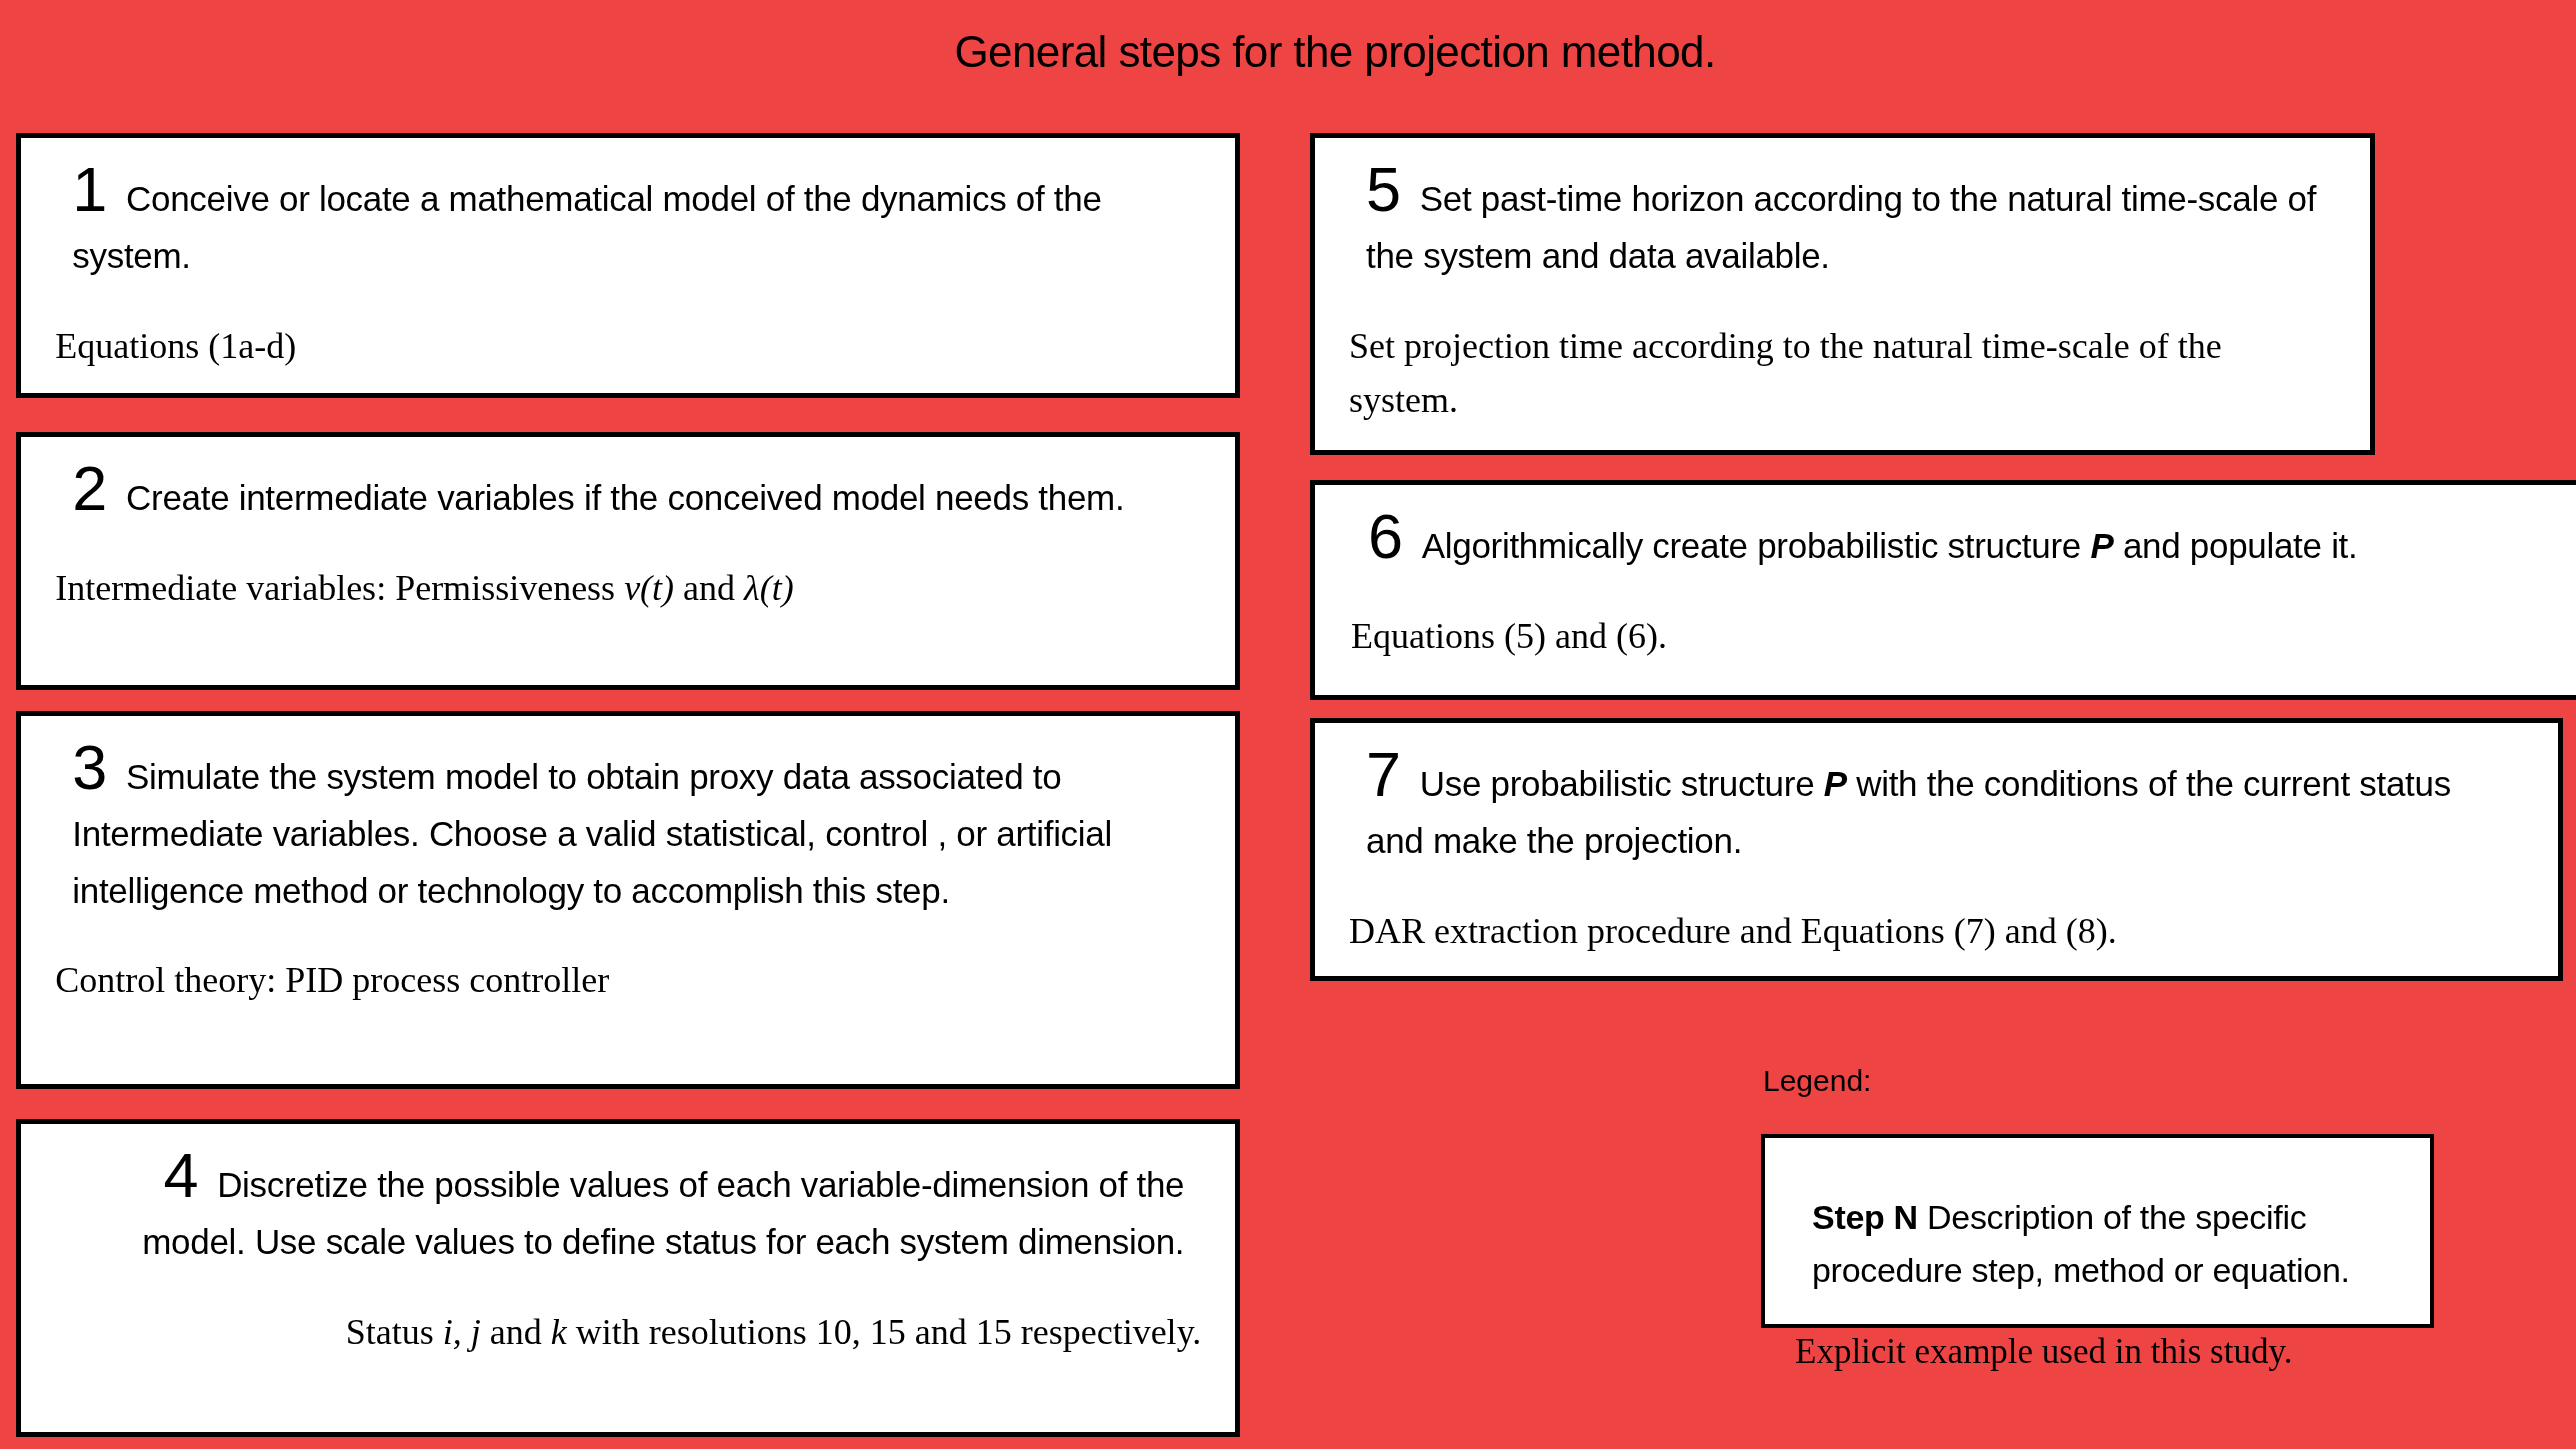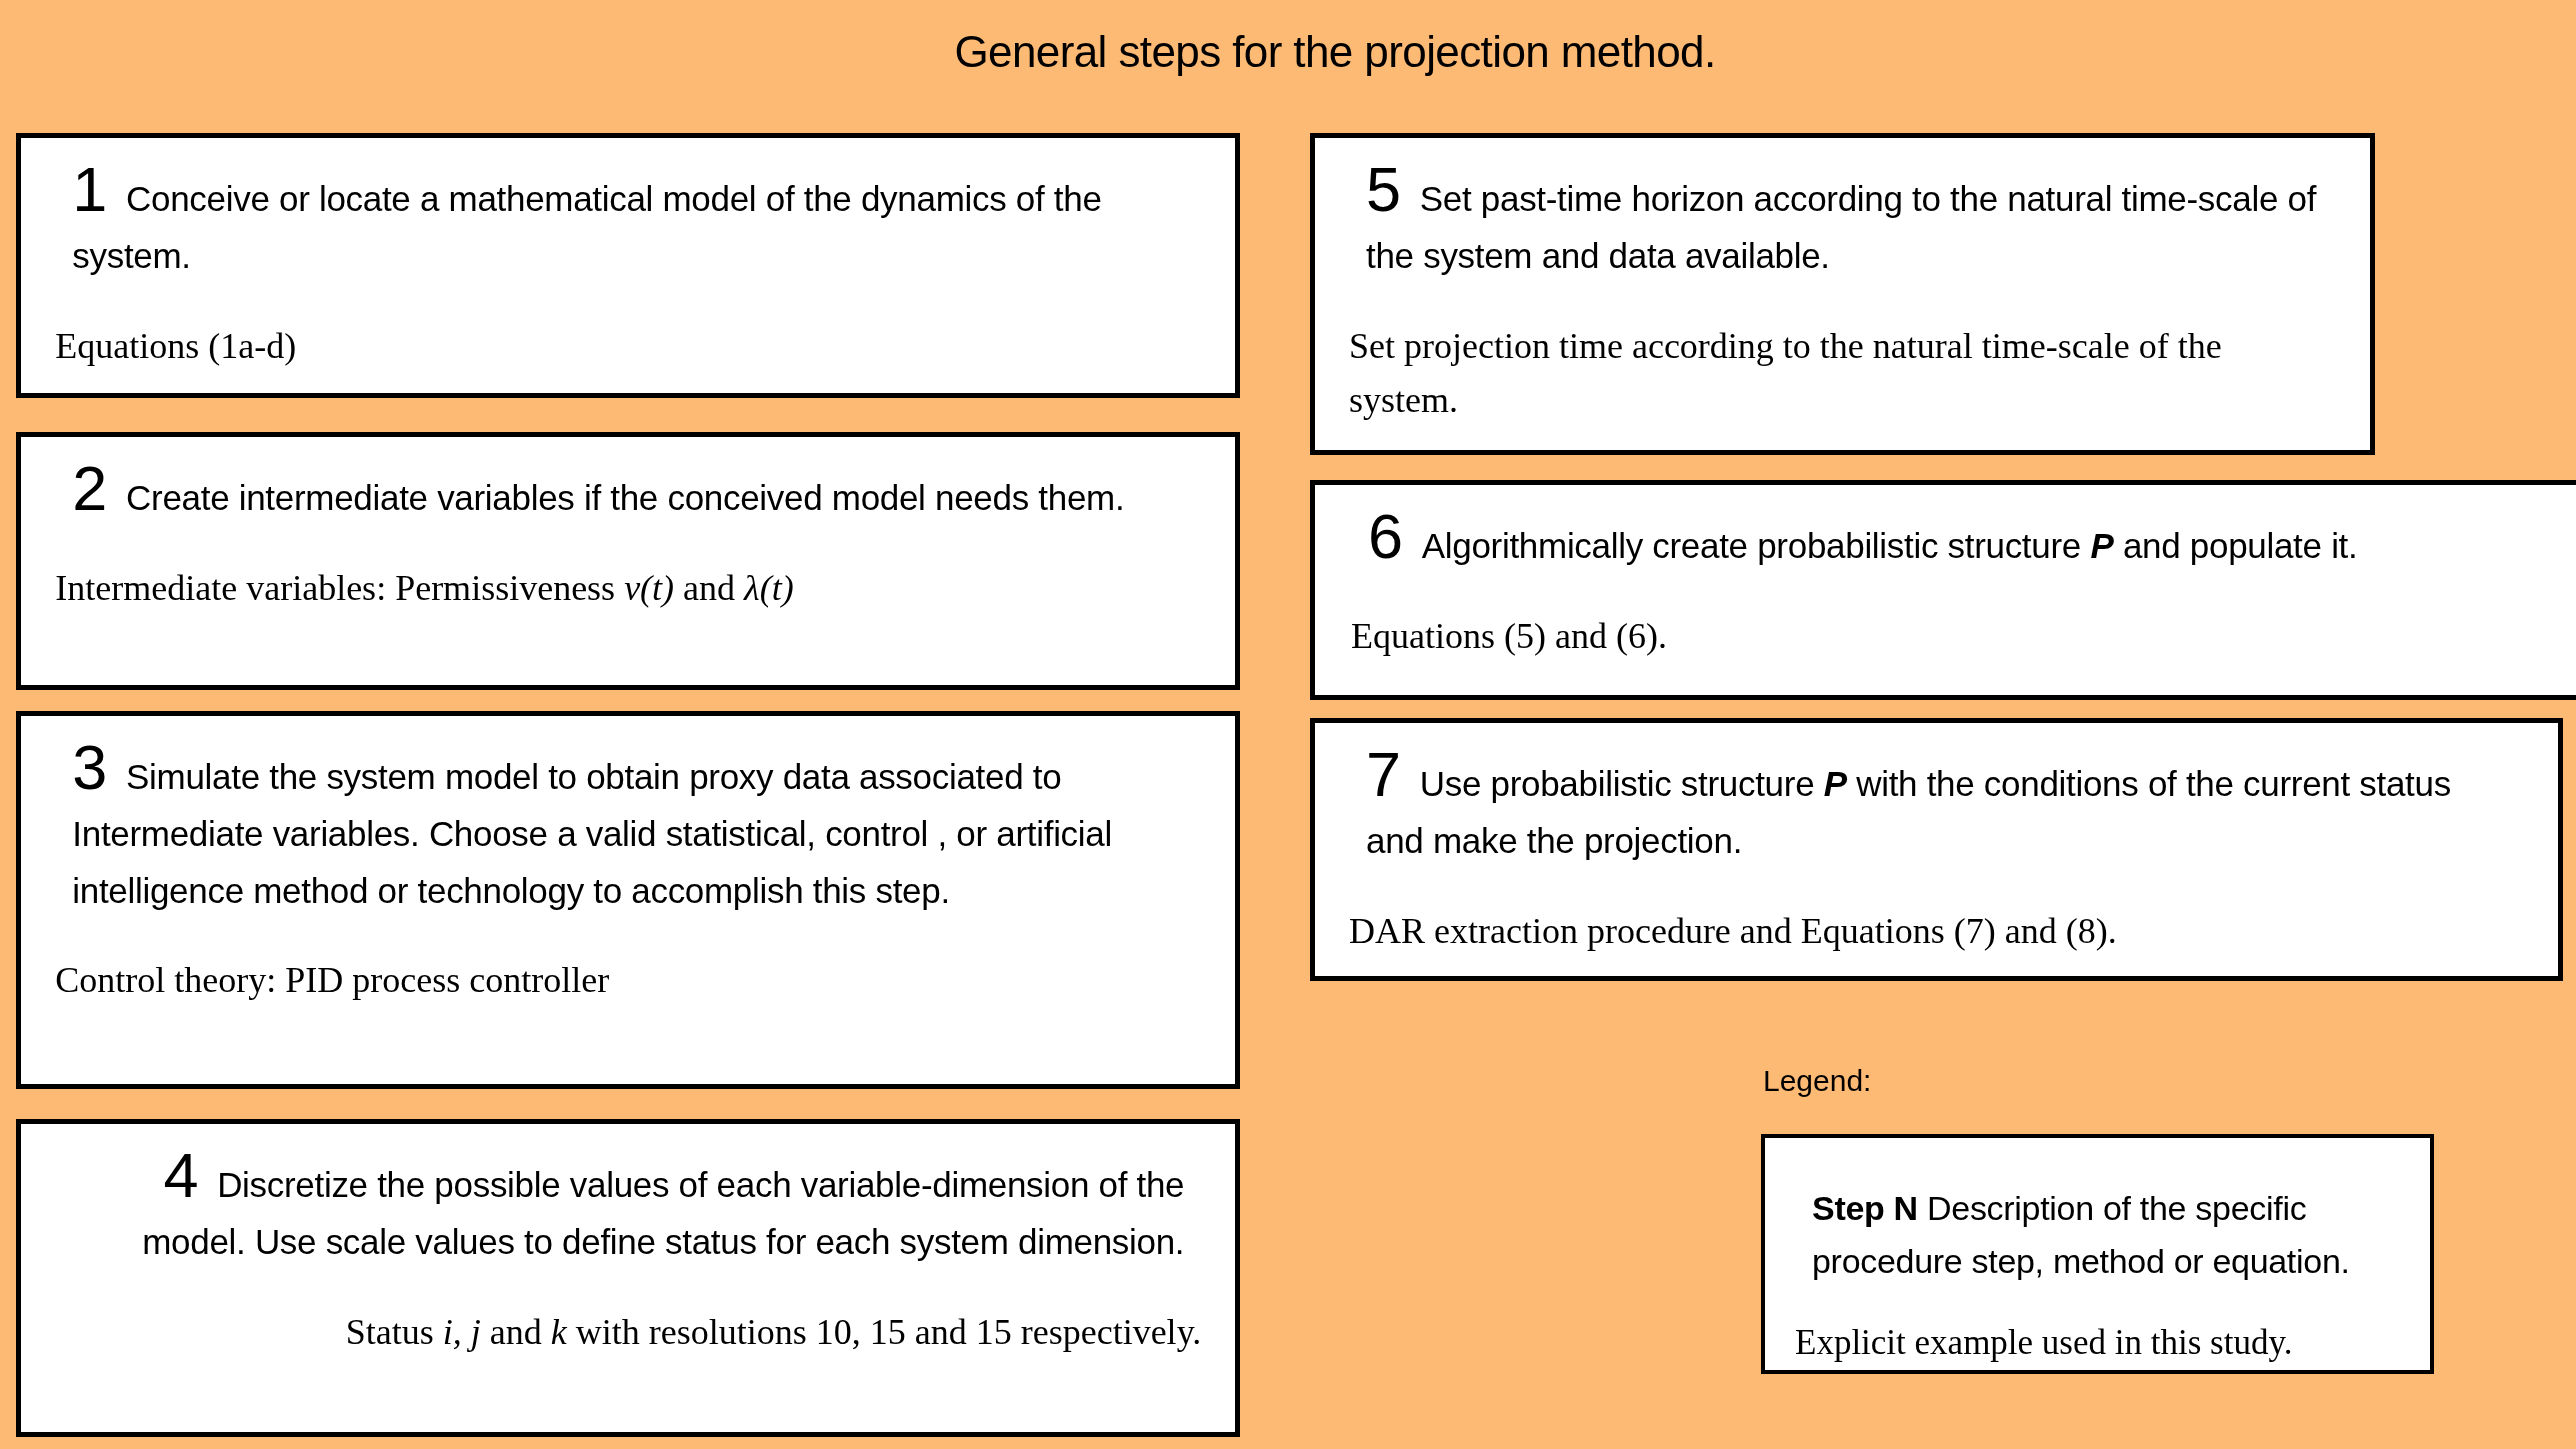--- a/index.html
+++ b/index.html
@@ -4,21 +4,21 @@
 <style>
   html, body {
     margin: 0;
     padding: 0;
     background: #ffffff;
   }
   #figure {
     position: relative;
     width: 2576px;
     height: 1449px;
-    background: #fdba74;
+    background: #ef4444;
     color: #000000;
     font-family: "Liberation Sans", sans-serif;
     overflow: hidden;
   }
   .title {
     position: absolute;
     top: 26px;
     left: 1335px;
     transform: translateX(-50%);
     font-size: 44px;
@@ -69,23 +69,23 @@
     position: absolute;
     left: 1763px;
     top: 1061px;
     font-size: 30px;
     line-height: 1.3;
   }
   #legend-box {
     left: 1761px;
     top: 1134px;
     width: 673px;
-    height: 240px;
+    height: 194px;
     border-width: 4.4px;
-    padding: 27px 30px;
+    padding: 36px 30px;
   }
   #legend-box .desc {
     font-size: 34px;
     line-height: 1.55;
   }
   #legend-box .example {
     margin-top: 30px;
     font-size: 35px;
   }
 </style>

